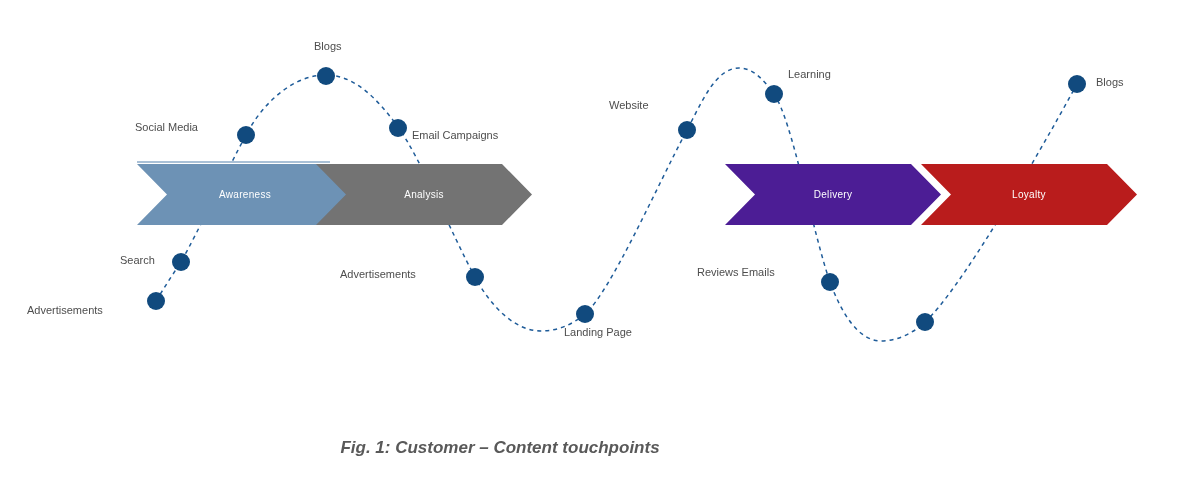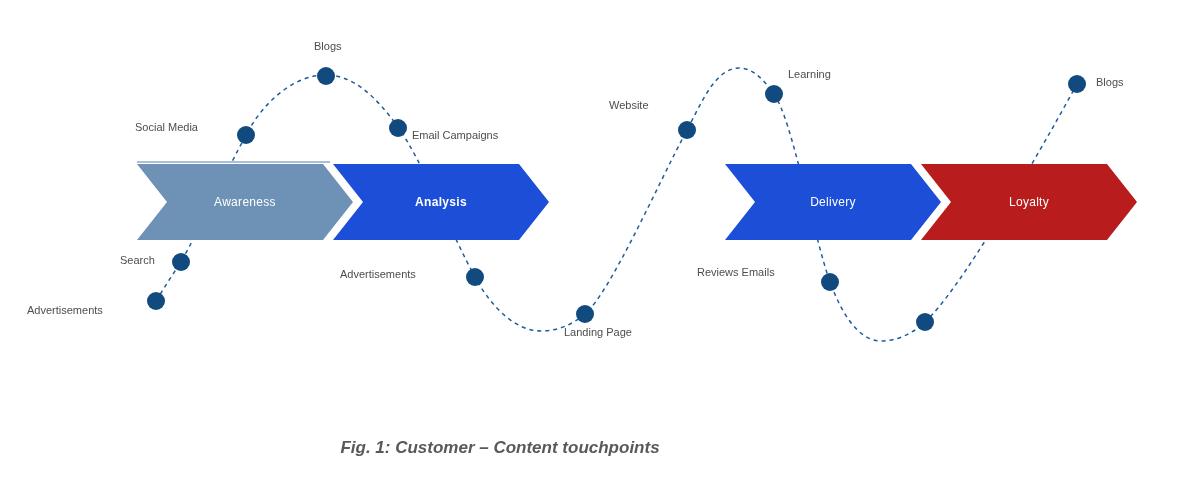--- a/index.html
+++ b/index.html
@@ -3,29 +3,29 @@
 <meta charset="utf-8">
 <style>
   html,body{margin:0;padding:0;}
   body{
     width:1200px;height:499px;position:relative;background:#ffffff;
     font-family:"Liberation Sans", sans-serif;overflow:hidden;
   }
   #stage-canvas{position:absolute;left:0;top:0;width:1200px;height:499px;}
   svg.curve-layer{position:absolute;left:0;top:0;z-index:1;}
   .chevron{
-    position:absolute;top:164px;height:76px;width:216px;z-index:2;
+    position:absolute;top:164px;height:61px;width:216px;z-index:2;
     display:flex;align-items:center;justify-content:center;
     clip-path:polygon(0 0, calc(100% - 30px) 0, 100% 50%, calc(100% - 30px) 100%, 0 100%, 30px 50%);
-    color:#ffffff;font-size:12px;letter-spacing:.3px;
+    color:#ffffff;font-size:10px;letter-spacing:.3px;
   }
   .chevron.s0{left:137px;background:#6d92b5;}
-  .chevron.s1{left:333px;background:#1d4ed8;font-weight:bold;}
+  .chevron.s1{left:316px;background:#737373;}
   .chevron.s2{left:529px;background:#3a6d9d;}
-  .chevron.s3{left:725px;background:#1d4ed8;align-items:center;}
+  .chevron.s3{left:725px;background:#4c1d95;align-items:center;}
   .chevron.s4{left:921px;background:#b91c1c;}
   .chevron-topline{
     position:absolute;left:137px;top:161px;width:193px;height:2px;
     background:#a9c0d6;z-index:3;
   }
   .tp-label{
     position:absolute;z-index:4;color:#4d4d4d;font-size:11px;line-height:17px;
     white-space:pre-line;
   }
   .lbl-adv-left   {left:27px;  top:302px;}

